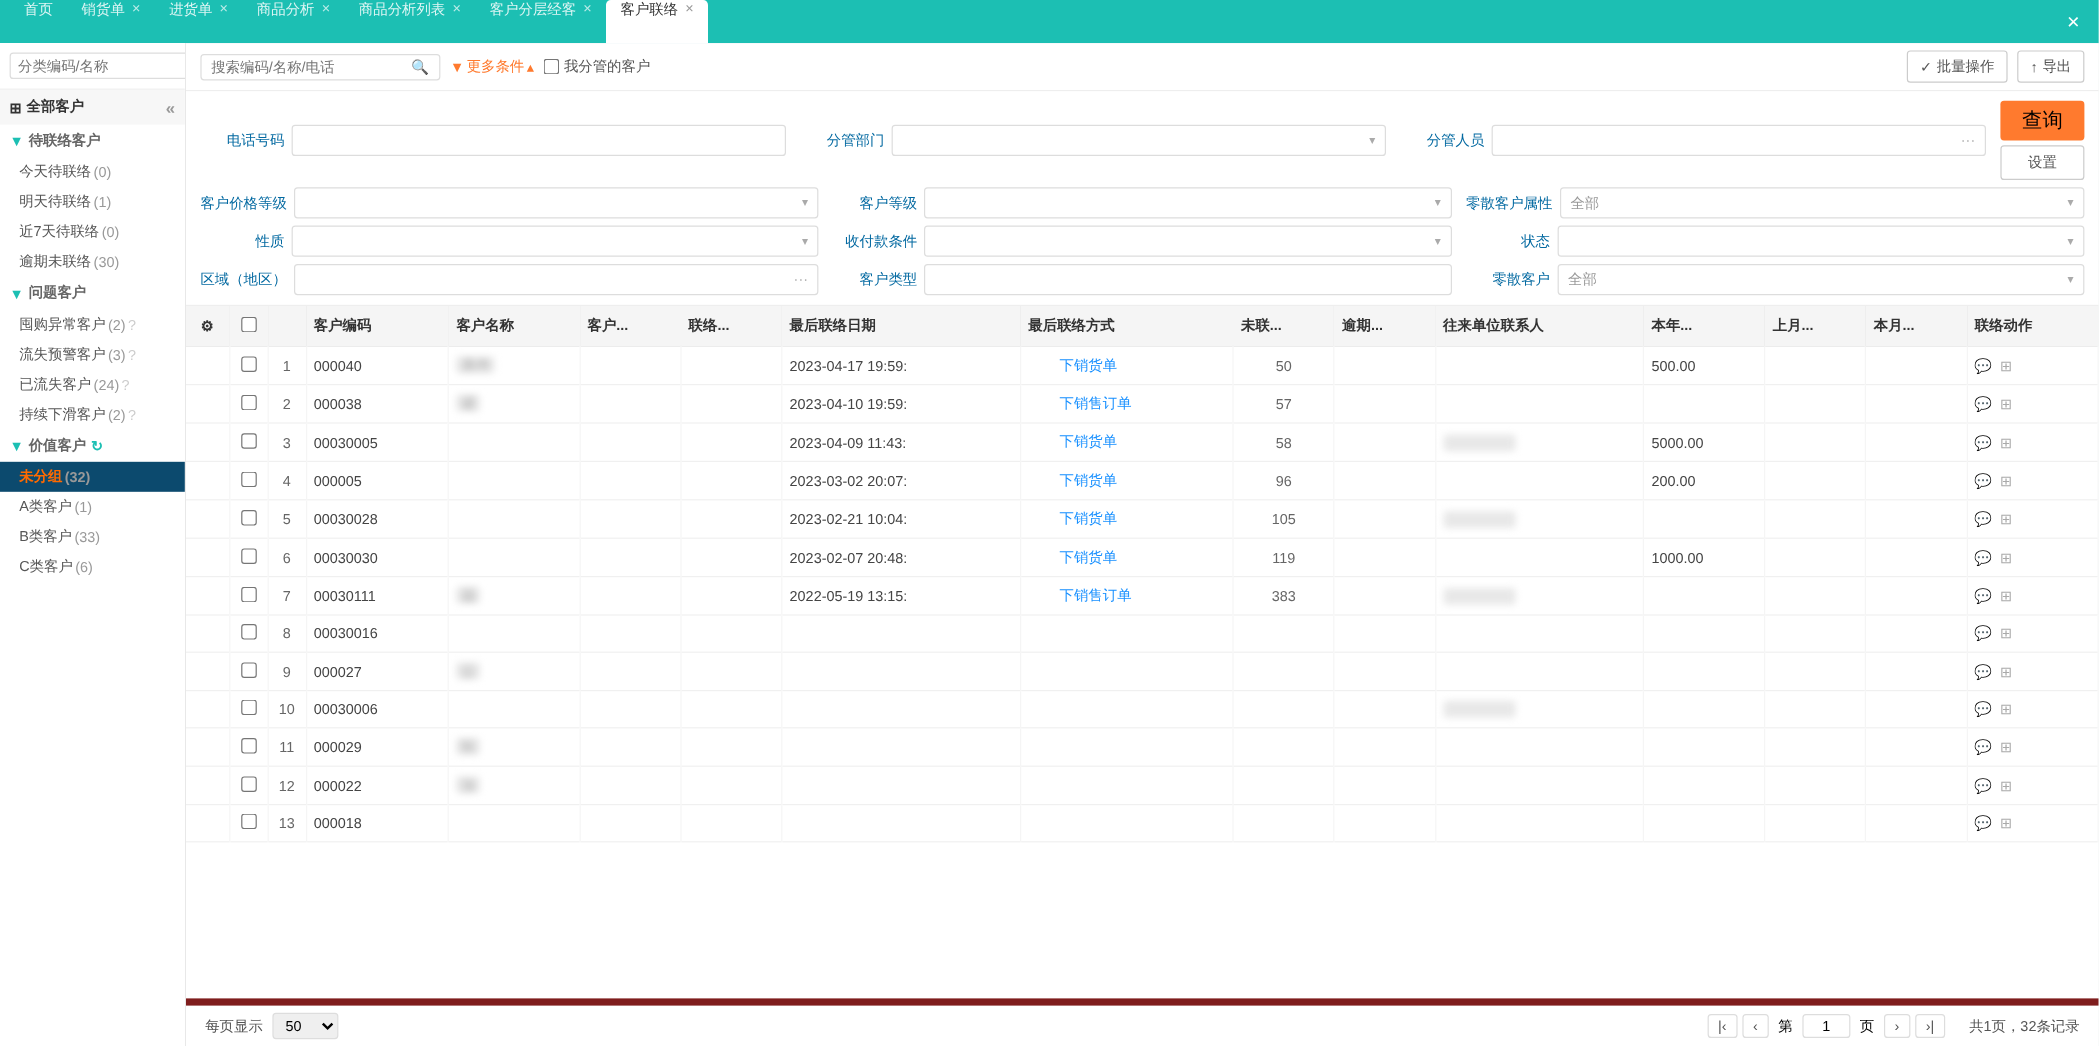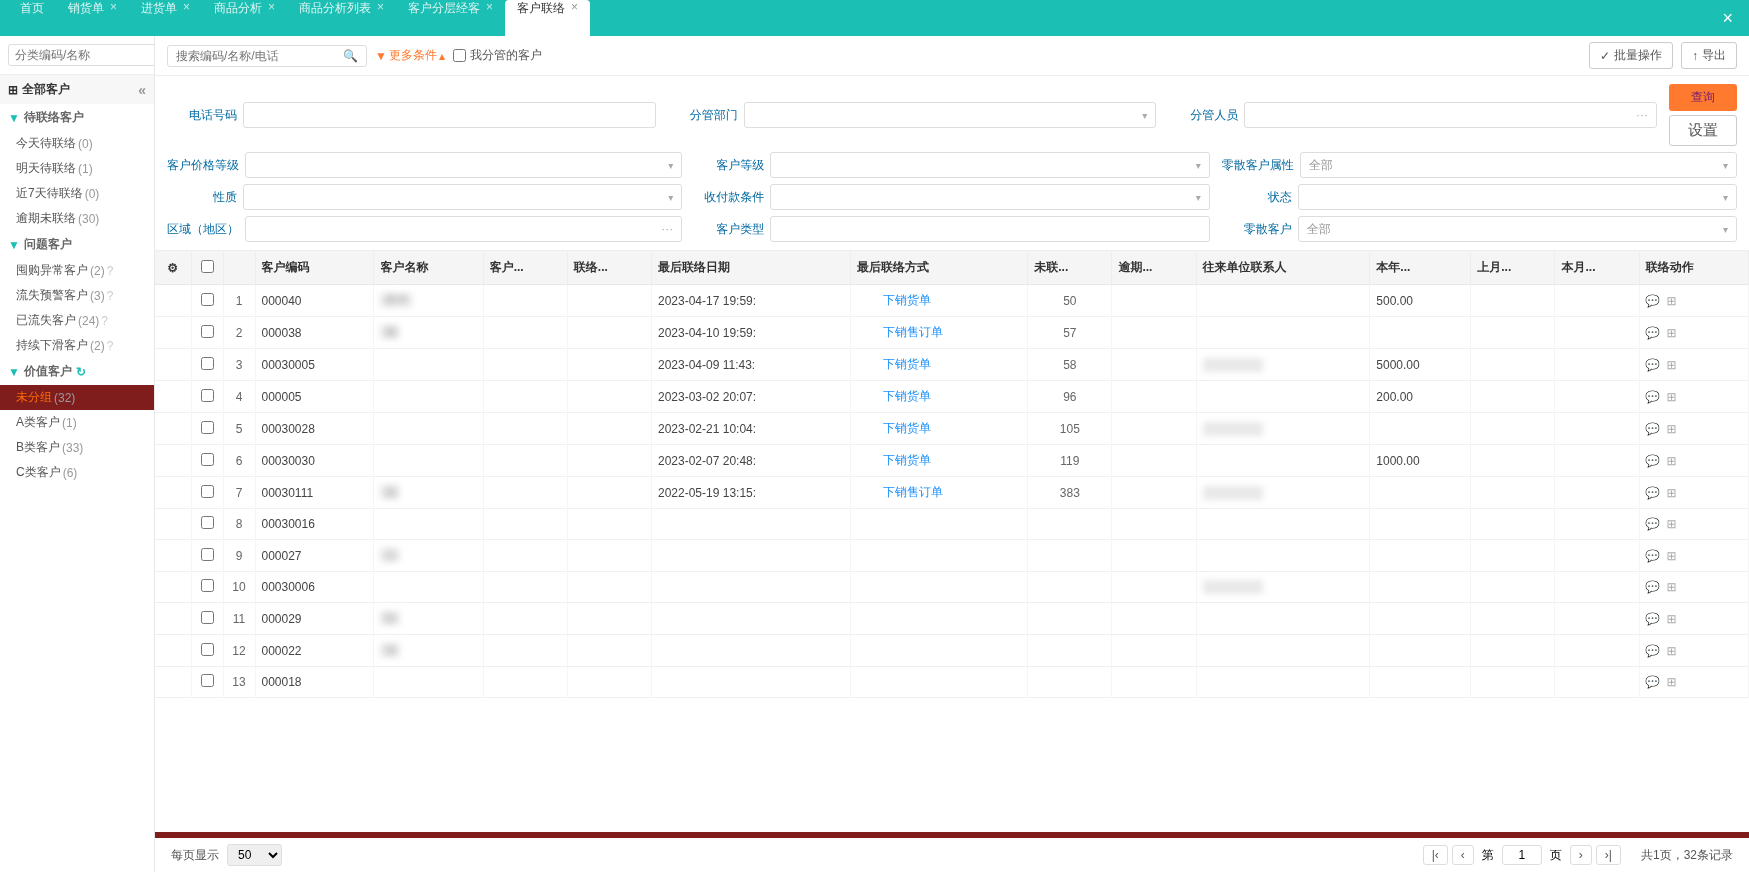--- a/index.html
+++ b/index.html
@@ -88,21 +88,21 @@
       font-size: 12px;
     }
     .sidebar-group-title .arrow { margin-right: 4px; color: #1cbfb3; }
     .sidebar-item {
       padding: 4px 8px 4px 16px;
       color: #555;
       cursor: pointer;
       display: flex;
       align-items: center;
     }
-    .sidebar-item.active { background: #7f1d1d; color: #ff6a00; font-weight: normal; }
+    .sidebar-item.active { background: #0c4a6e; color: #ff6a00; font-weight: bold; }
     .sidebar-item .count { color: #999; margin-left: 2px; }
 
     
     .content-area {
       flex: 1;
       display: flex;
       flex-direction: column;
       overflow: hidden;
     }
 
@@ -204,35 +204,35 @@
       align-items: center;
       justify-content: space-between;
       cursor: pointer;
       min-height: 26px;
       color: #999;
     }
     .filter-field .field-input .chevron { color: #aaa; font-size: 10px; }
     .filter-field .field-input .dots { color: #aaa; }
     .btn-query {
       background: #ff7a2e;
-      color: #701a75;
+      color: #000000;
       border: none;
       padding: 5px 18px;
       border-radius: 3px;
       cursor: pointer;
-      font-size: 12px;
+      font-size: 17px;
     }
     .btn-reset {
       background: #fff;
       color: #555;
       border: 1px solid #ccc;
       padding: 5px 18px;
       border-radius: 3px;
       cursor: pointer;
-      font-size: 15px;
+      font-size: 12px;
     }
 
     
     .table-container {
       flex: 1;
       overflow: auto;
       background: #fff;
       margin: 0;
     }
     table {

